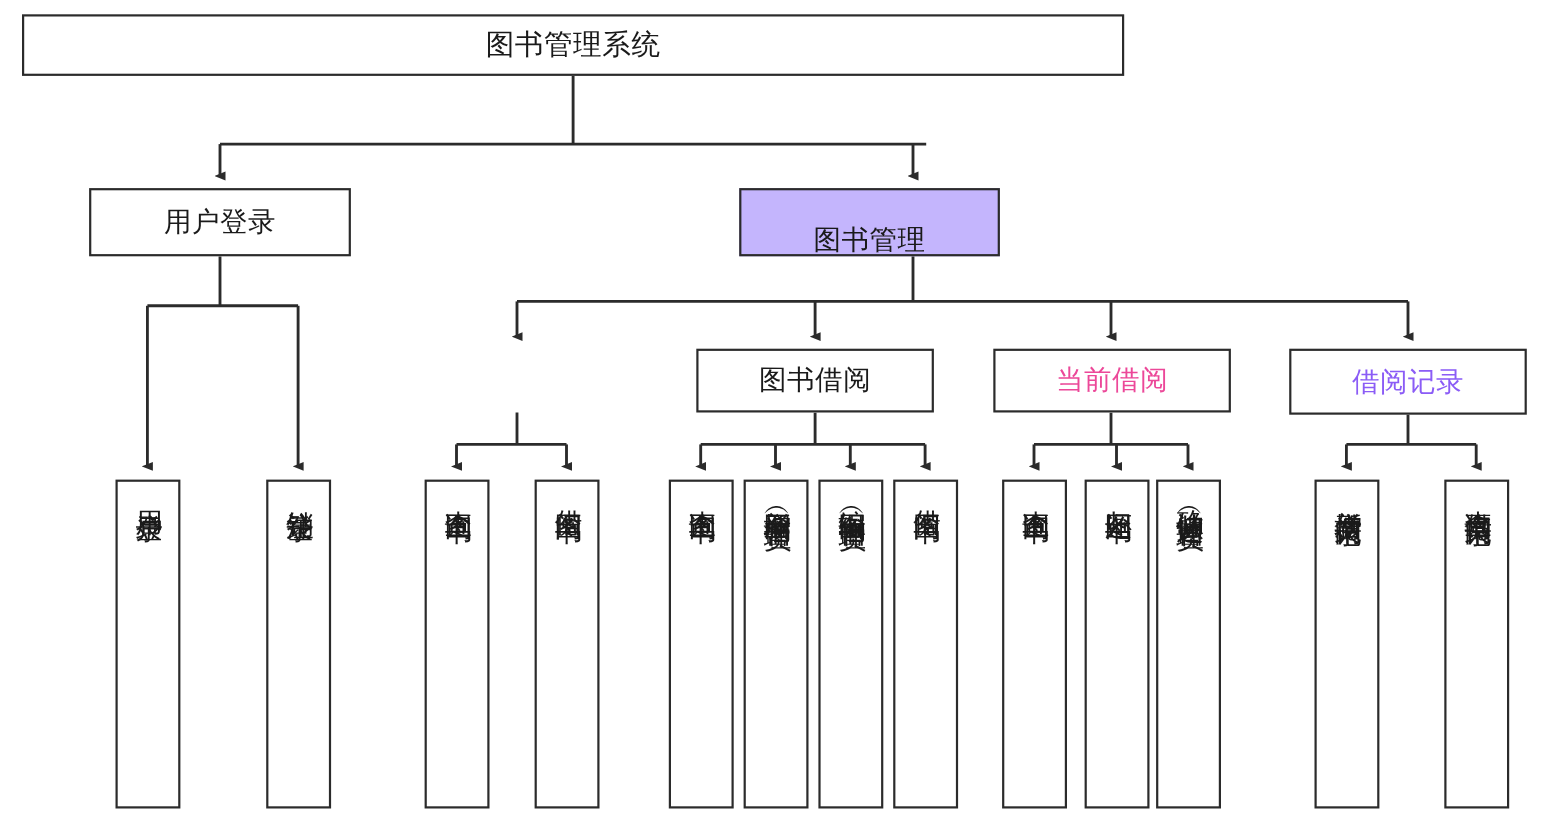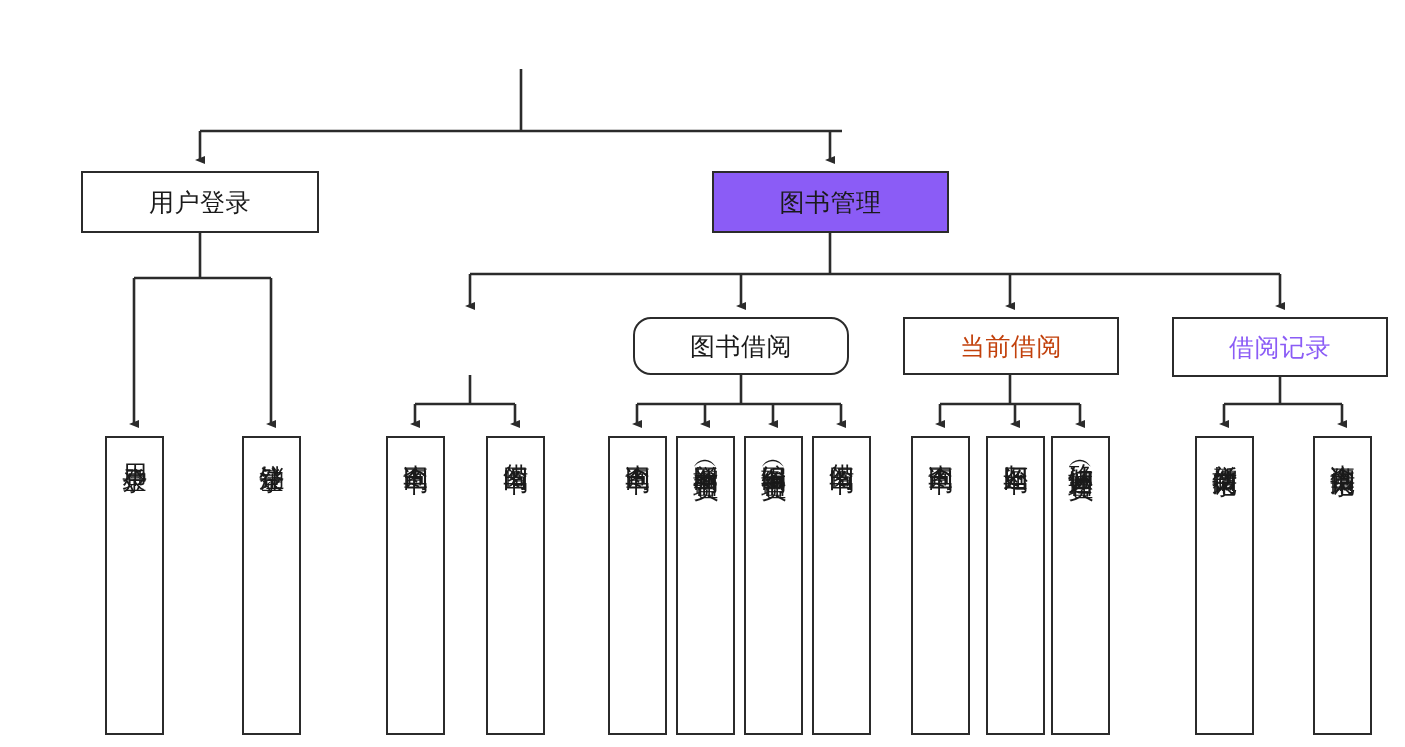--- a/index.html
+++ b/index.html
@@ -115,32 +115,35 @@
       <path d="M1015,404 L1015,424" marker-end="url(#arrow)"></path>
       <path d="M1080,404 L1080,424" marker-end="url(#arrow)"></path>
 
       <path d="M1280,375 L1280,404"></path>
       <path d="M1224,404 L1342,404"></path>
       <path d="M1224,404 L1224,424" marker-end="url(#arrow)"></path>
       <path d="M1342,404 L1342,424" marker-end="url(#arrow)"></path>
     </g>
   </svg>
 
+  <div class="node horiz" id="root-node" style="left: 20px; top: 13px; width: 1002px; height: 56px; border-color: rgb(43, 43, 43); background: rgb(255, 255, 255); color: rgb(26, 26, 26);">
+    <span class="label">图书管理系统</span>
+  </div>
 
   <div class="node horiz" style="left: 81px; top: 171px; width: 238px; height: 62px; border-color: rgb(43, 43, 43); background: rgb(255, 255, 255); color: rgb(26, 26, 26);">
     <span class="label">用户登录</span>
   </div>
-  <div class="node horiz" style="left: 712px; top: 171px; width: 237px; height: 62px; border-color: rgb(43, 43, 43); background: #8b5cf6; color: rgb(26, 26, 26);">
+  <div class="node horiz" style="left: 672px; top: 171px; width: 237px; height: 62px; border-color: rgb(43, 43, 43); background: #c4b5fd; color: rgb(26, 26, 26); align-items: flex-end;">
     <span class="label">图书管理</span>
   </div>
 
-  <div class="node horiz" style="left: 633px; top: 317px; width: 216px; height: 58px; border-color: rgb(43, 43, 43); background: rgb(255, 255, 255); color: rgb(26, 26, 26); border-radius: 18px;">
+  <div class="node horiz" style="left: 633px; top: 317px; width: 216px; height: 58px; border-color: rgb(43, 43, 43); background: rgb(255, 255, 255); color: rgb(26, 26, 26);">
     <span class="label">图书借阅</span>
   </div>
-  <div class="node horiz" style="left: 903px; top: 317px; width: 216px; height: 58px; border-color: rgb(43, 43, 43); background: rgb(255, 255, 255); color: #c2410c;">
+  <div class="node horiz" style="left: 903px; top: 317px; width: 216px; height: 58px; border-color: rgb(43, 43, 43); background: rgb(255, 255, 255); color: #ec4899;">
     <span class="label">当前借阅</span>
   </div>
   <div class="node horiz" style="left: 1172px; top: 317px; width: 216px; height: 60px; border-color: rgb(43, 43, 43); background: rgb(255, 255, 255); color: #8b5cf6;">
     <span class="label">借阅记录</span>
   </div>
 
   <div class="node vert" style="left: 105px; top: 436px; width: 59px; height: 299px; border-color: rgb(43, 43, 43); background: rgb(255, 255, 255); color: rgb(26, 26, 26);">
     <span class="label">用户登录</span>
   </div>
   <div class="node vert" style="left: 242px; top: 436px; width: 59px; height: 299px; border-color: rgb(43, 43, 43); background: rgb(255, 255, 255); color: rgb(26, 26, 26);">

